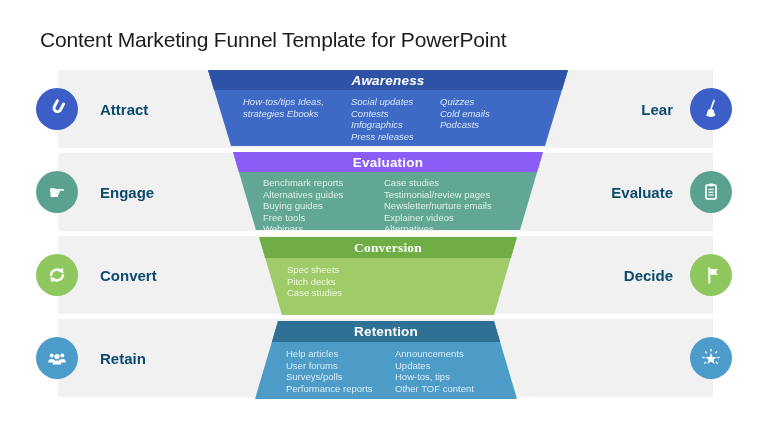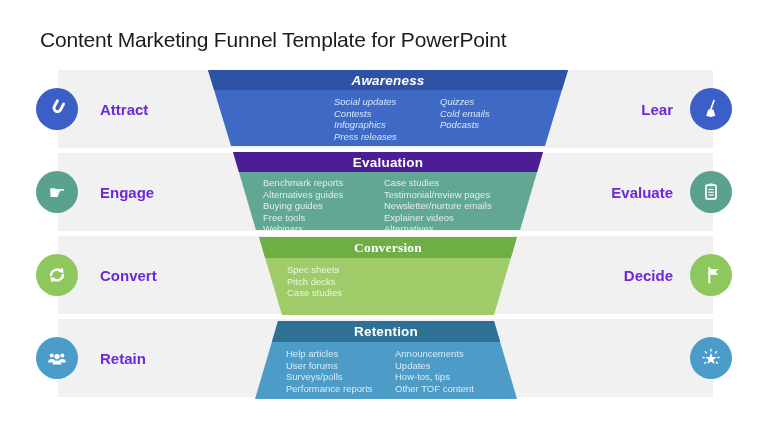--- a/index.html
+++ b/index.html
@@ -6,21 +6,21 @@
   #slide{
     position:relative;width:768px;height:408px;overflow:hidden;
     background:#ffffff;font-family:"Liberation Sans",sans-serif;
   }
   .page-title{
     position:absolute;left:40px;top:28px;font-size:21px;font-weight:400;
     color:#1c1c1c;letter-spacing:-0.2px;white-space:nowrap;
   }
   .stripe{position:absolute;left:58px;width:655px;height:78px;background:#f1f1f1;}
   .side-label{position:absolute;height:78px;display:flex;align-items:center;
-    font-size:15px;font-weight:700;color:#6d28d9;}
+    font-size:15px;font-weight:700;color:#0c4a6e;}
   .side-label.left{left:100px;}
   .side-label.right{left:520px;width:153px;justify-content:flex-end;}
   .circle{position:absolute;width:42px;height:42px;border-radius:50%;
     display:flex;align-items:center;justify-content:center;}
   .circle svg{display:block;}
   .hand-glyph{color:#ffffff;font-size:19px;line-height:1;font-family:"DejaVu Sans",sans-serif;}
   .stage{position:absolute;}
   .stage .hdr{
     width:100%;display:flex;align-items:center;justify-content:center;
     font-weight:700;font-size:13.5px;color:#ffffff;letter-spacing:0.2px;
@@ -137,35 +137,39 @@
           <line x1="20" y1="11.5" x2="18.8" y2="11.6"></line>
           <line x1="5.6" y1="17.2" x2="6.8" y2="16.2"></line>
           <line x1="18.4" y1="17.2" x2="17.2" y2="16.2"></line>
         </g>
       </svg>
     </span>
   </div>
 
   <div class="stage st-aw" style="background-color: rgb(62, 106, 198);">
     <div class="hdr" style="background-color: rgb(46, 82, 166);">Awareness</div>
-    <div class="col" style="left: 126px; top: 26px; color: rgb(217, 230, 248);">
+    <div class="col" style="left: 35px; top: 26px; color: rgb(217, 230, 248);">
+        <div>How-tos/tips Ideas,</div>
+        <div>strategies Ebooks</div>
+      </div>
+    <div class="col" style="left: 143px; top: 26px; color: rgb(217, 230, 248);">
         <div>Social updates</div>
         <div>Contests</div>
         <div>Infographics</div>
         <div>Press releases</div>
       </div>
     <div class="col" style="left: 232px; top: 26px; color: rgb(217, 230, 248);">
         <div>Quizzes</div>
         <div>Cold emails</div>
         <div>Podcasts</div>
       </div>
   </div>
 
   <div class="stage st-ev" style="background-color: rgb(97, 167, 147);">
-    <div class="hdr" style="background-color: #4c1d95;">Evaluation</div>
+    <div class="hdr" style="background-color: #8b5cf6;">Evaluation</div>
     <div class="col" style="left: 30px; top: 25px; color: rgb(224, 239, 233);">
         <div>Benchmark reports</div>
         <div>Alternatives guides</div>
         <div>Buying guides</div>
         <div>Free tools</div>
         <div>Webinars</div>
       </div>
     <div class="col" style="left: 151px; top: 25px; color: rgb(224, 239, 233);">
         <div>Case studies</div>
         <div>Testimonial/review pages</div>

